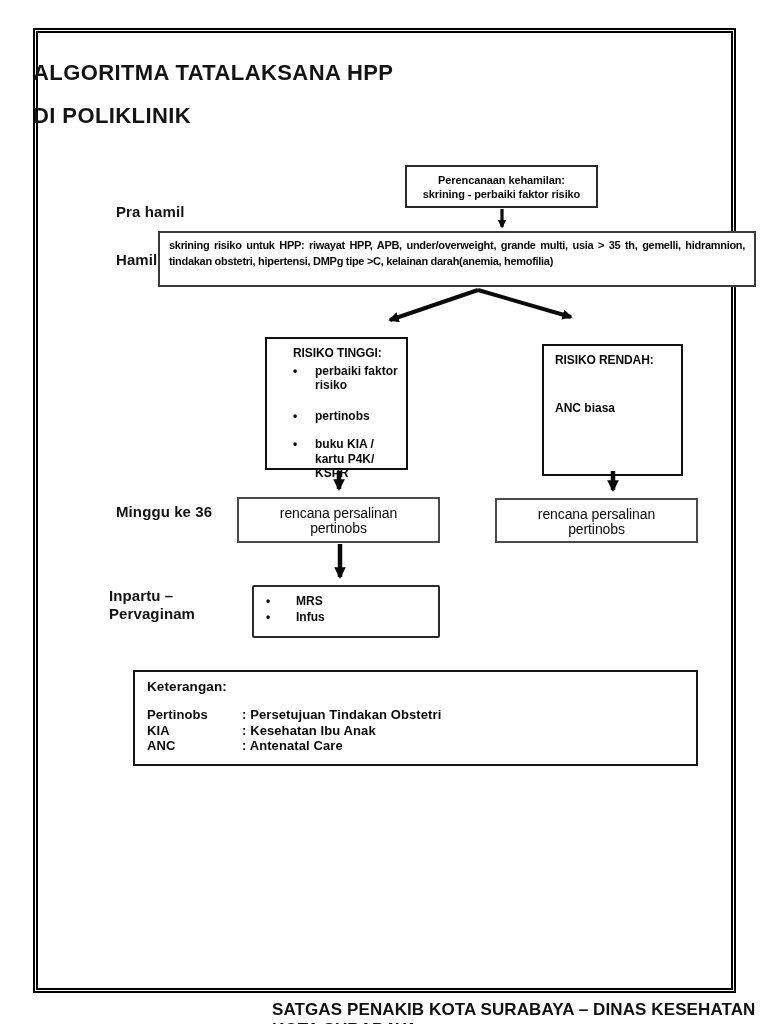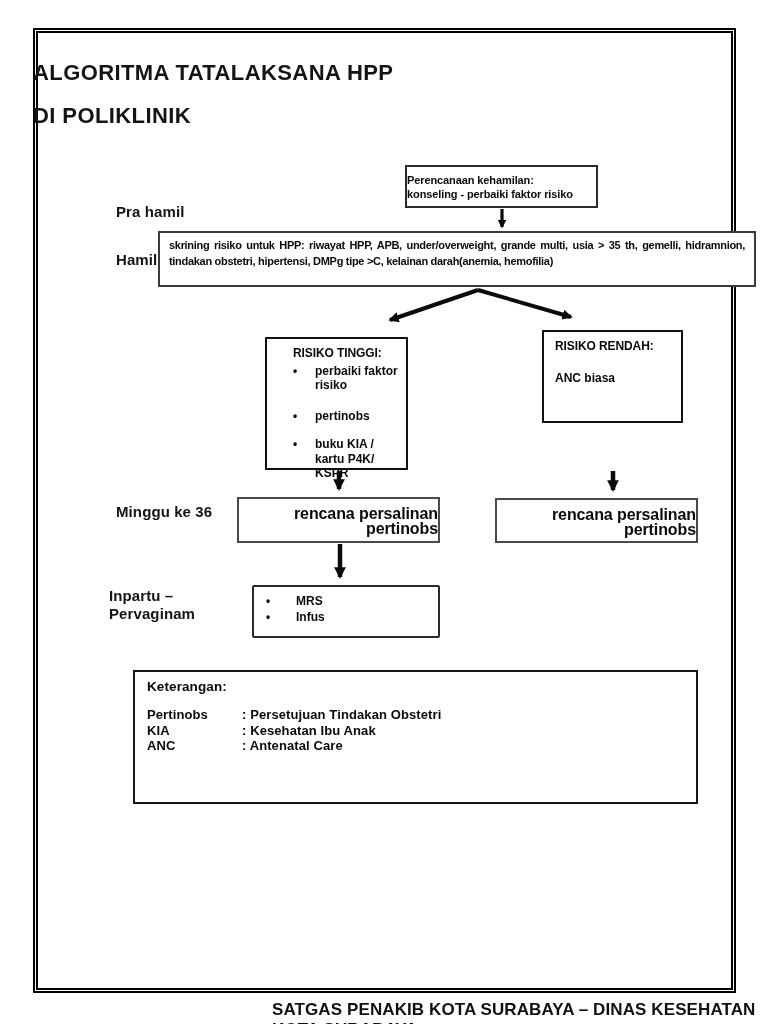--- a/index.html
+++ b/index.html
@@ -28,69 +28,69 @@
 
   .stage-label {
     font-weight: 700; font-size: 15px; color: #141414;
     line-height: 18px; letter-spacing: 0.1px; margin-left: 19px;
   }
 
   .fbox { border: 2px solid #1c1c1c; background: #fff; }
 
   .box-perencanaan {
     left: 405px; top: 165px; width: 193px; height: 43px;
-    text-align: left; font-weight: 700; font-size: 11px;
+    text-align: center; font-weight: 700; font-size: 11px;
     line-height: 14px; padding-top: 6px; letter-spacing: -0.1px;
     border-color: #2a2a2a;
   }
 
   .box-skrining {
     left: 158px; top: 231px; width: 598px; height: 56px;
     border-color: #3a3a3a;
     padding: 5px 9px;
     font-weight: 700; font-size: 11px; line-height: 15.5px;
     letter-spacing: -0.3px; text-align: justify;
     overflow: hidden;
   }
 
   .box-risiko-tinggi {
     left: 265px; top: 337px; width: 143px; height: 133px;
     padding: 7px 6px 0 26px; border-color: #111;
     font-weight: 700; font-size: 12px; line-height: 14.5px;
   }
   .box-risiko-rendah {
-    left: 542px; top: 330px; width: 141px; height: 93px;
+    left: 542px; top: 344px; width: 141px; height: 132px;
     padding: 7px 2px 0 11px; border-color: #111;
     font-weight: 700; font-size: 12px; line-height: 14.5px;
   }
   .risk-title { font-weight: 700; font-size: 12px; letter-spacing: -0.1px; }
   .bullet-item { display: flex; margin-top: 3px; }
   .bullet-item .dot { width: 22px; flex: 0 0 22px; }
   .gap-lg { margin-top: 16px; }
   .gap-md { margin-top: 14px; }
-  .risk-rendah-body { margin-top: 17px; }
+  .risk-rendah-body { margin-top: 33px; }
 
   .box-rencana {
-    text-align: right; font-weight: 700; font-size: 16px;
+    text-align: center; font-weight: 400; font-size: 14px;
     line-height: 15px; padding-top: 7px;
     border-color: #4a4a4a; letter-spacing: -0.1px;
   }
   .box-rencana.left  { left: 237px; top: 497px; width: 203px; height: 46px; }
   .box-rencana.right { left: 495px; top: 498px; width: 203px; height: 45px; }
 
   .box-mrs {
     left: 252px; top: 585px; width: 188px; height: 53px;
     border-color: #2a2a2a; border-radius: 2px;
     padding-top: 6px; font-weight: 700; font-size: 12px; line-height: 16px;
   }
   .box-mrs .row { display: flex; }
   .box-mrs .dot { width: 42px; flex: 0 0 42px; text-align: left; padding-left: 12px; }
 
   .box-keterangan {
-    left: 133px; top: 670px; width: 565px; height: 134px;
+    left: 133px; top: 670px; width: 565px; height: 96px;
     border-color: #161616; border-width: 2px;
     padding: 7px 12px; font-size: 13px; font-weight: 700;
     letter-spacing: 0.1px;
   }
   .ket-title { font-size: 13.5px; }
   .ket-rows { margin-top: 13px; line-height: 15.5px; }
   .ket-row { display: flex; }
   .ket-term { width: 95px; flex: 0 0 95px; }
 
   .footer {
@@ -112,21 +112,21 @@
 <div class="abs stage-label" style="left:97px; top:203px;">Pra hamil</div>
 <div class="abs stage-label" style="left:97px; top:251px;">Hamil</div>
 <div class="abs stage-label" style="left:97px; top:503px;">Minggu ke 36</div>
 <div class="abs stage-label" style="left:90px; top:587px;">
   <div>Inpartu –</div>
   <div>Pervaginam</div>
 </div>
 
 <div class="abs fbox box-perencanaan">
   <div>Perencanaan kehamilan:</div>
-  <div>konseling - perbaiki faktor risiko</div>
+  <div>skrining - perbaiki faktor risiko</div>
 </div>
 
 <div class="abs fbox box-skrining">skrining risiko untuk HPP: riwayat HPP, APB, under/overweight, grande multi, usia &gt; 35 th, gemelli, hidramnion, tindakan obstetri, hipertensi, DMPg tipe &gt;C, kelainan darah(anemia, hemofilia)</div>
 
 <div class="abs fbox box-risiko-tinggi">
   <div class="risk-title">RISIKO TINGGI:</div>
   <div class="bullet-item">
     <span class="dot">•</span>
     <span>perbaiki faktor risiko</span>
   </div>

